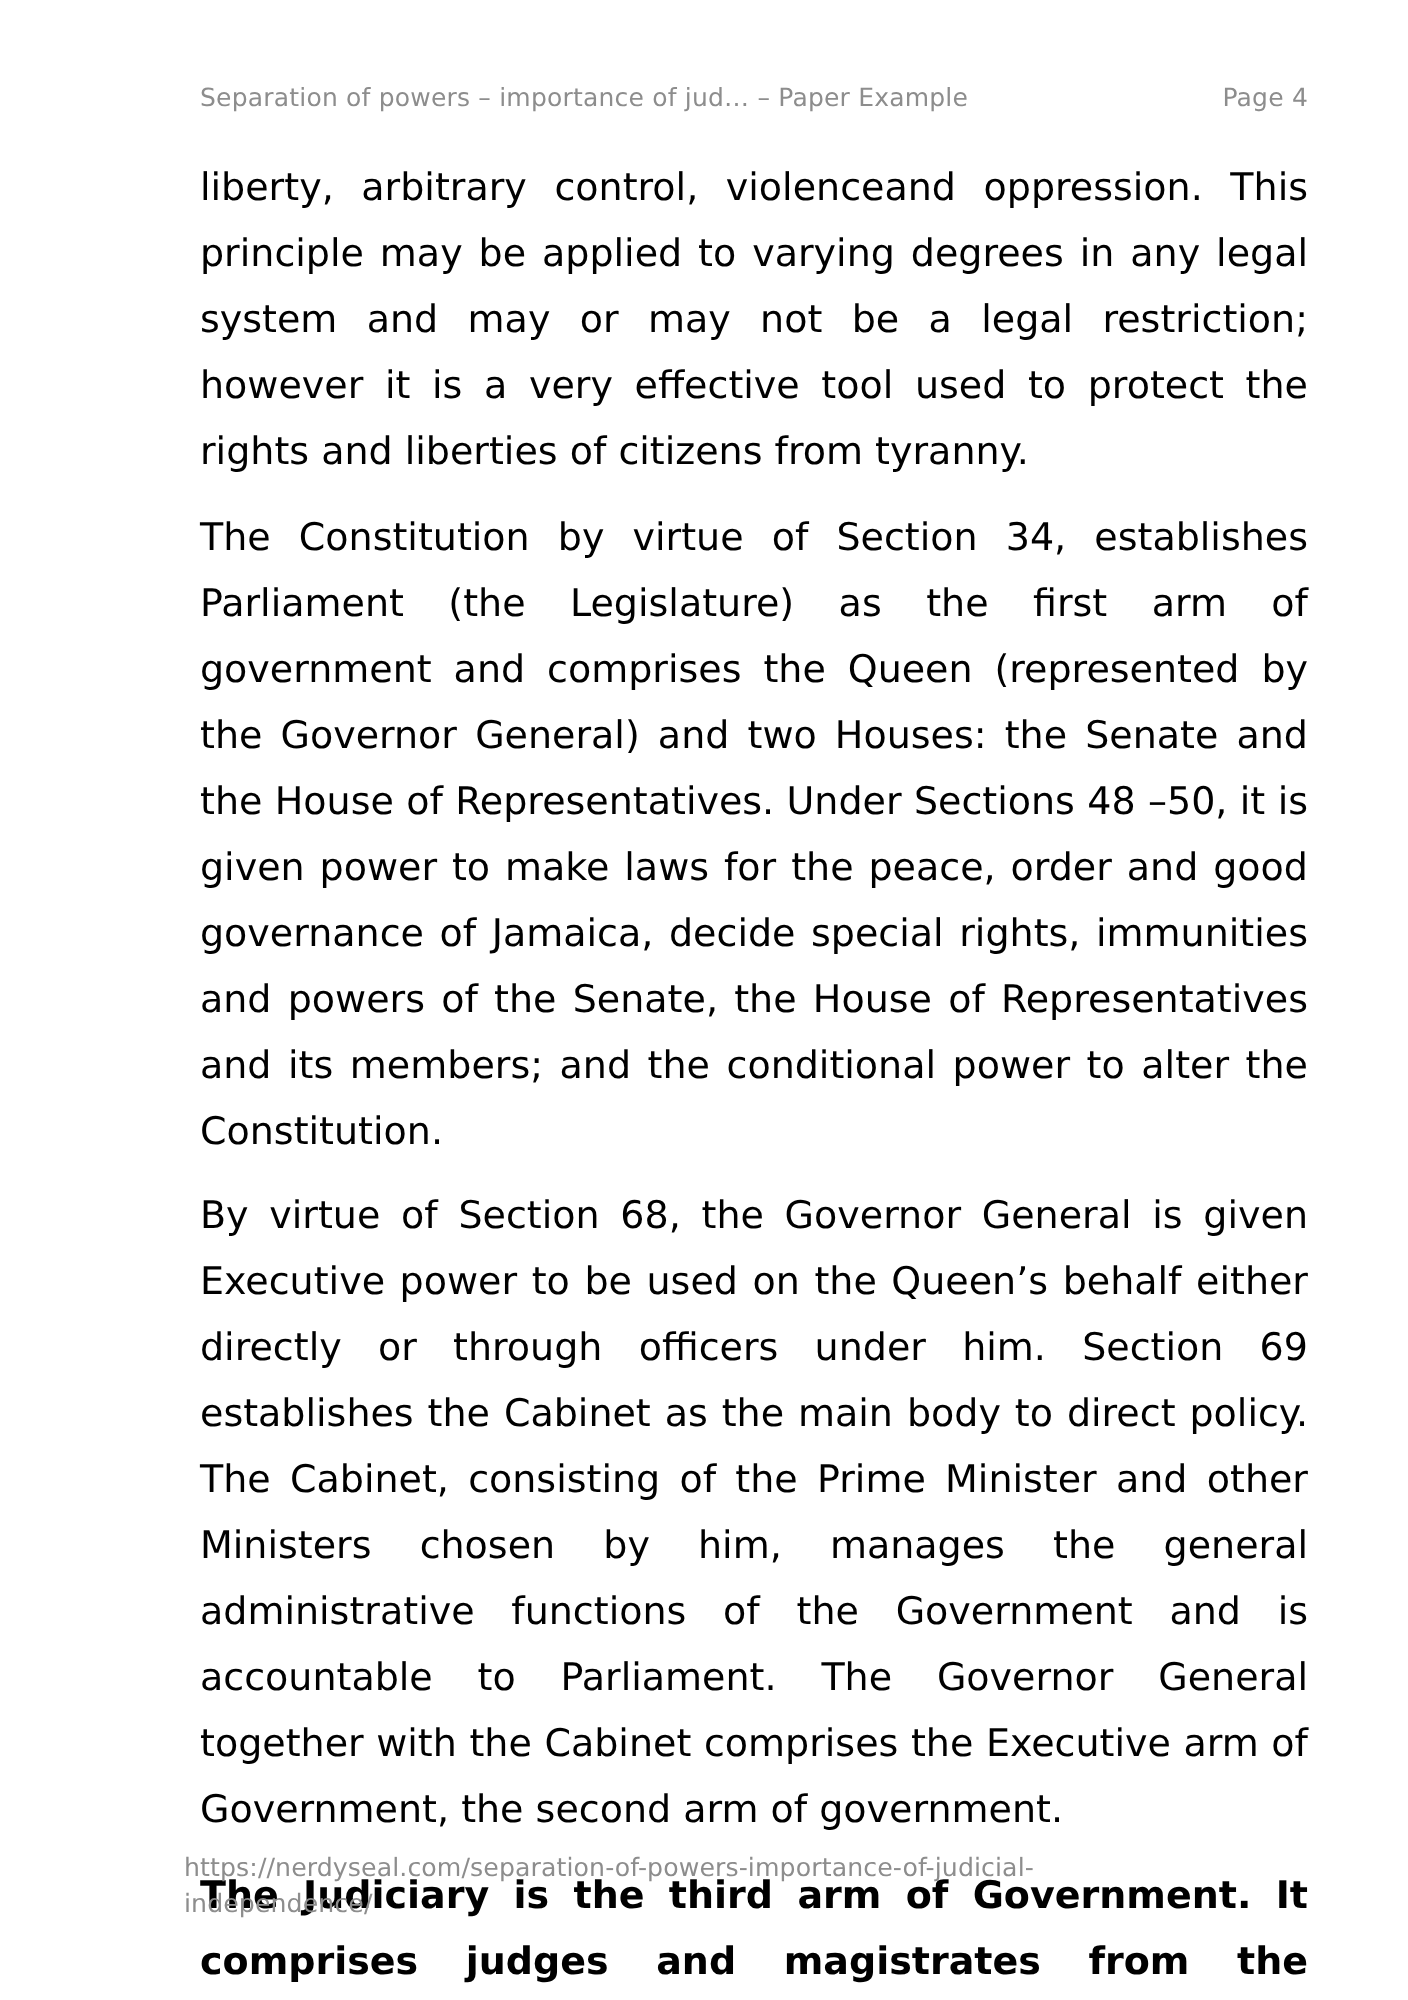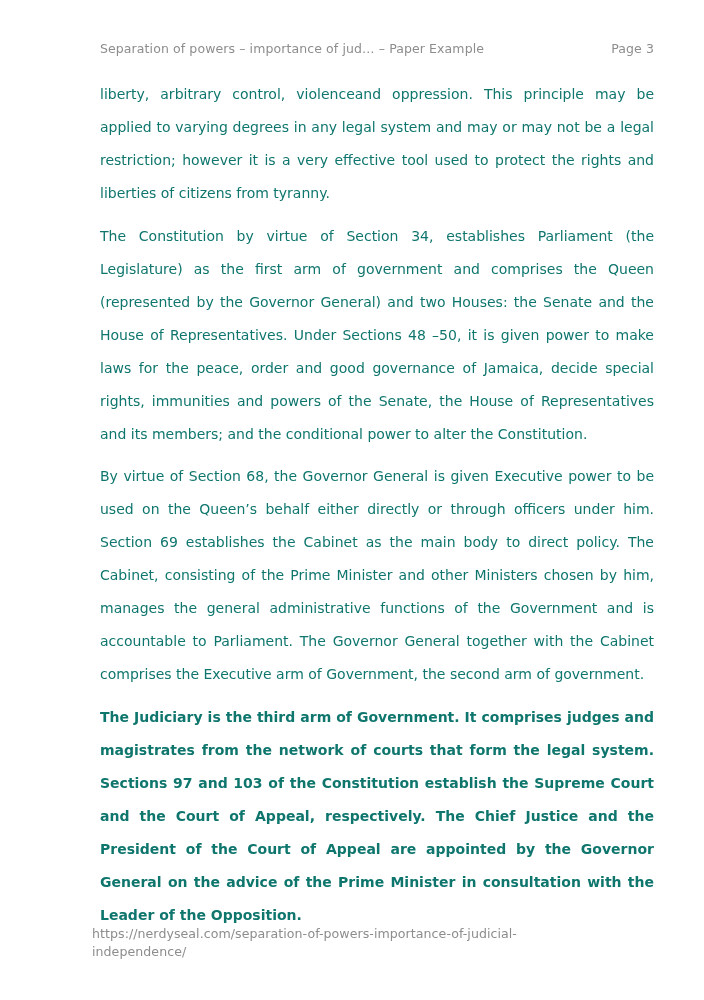--- a/index.html
+++ b/index.html
@@ -44,25 +44,25 @@
     padding-left: 12px;
   }
   .content {
     position: absolute;
     top: 78px;
     left: 100px;
     width: 554px;
   }
   p.body-paragraph {
     margin: 0 0 9.5px 0;
-    font-size: 14px;
+    font-size: 19px;
     line-height: 33px;
     text-align: justify;
     text-justify: inter-word;
-    color: #0f766e;
+    color: #000000;
     -webkit-hyphens: none;
     hyphens: none;
   }
   p.body-paragraph:last-child {
     margin-bottom: 0;
     font-weight: bold;
   }
   .source-footer {
     position: absolute;
     top: 925px;
@@ -75,21 +75,21 @@
     letter-spacing: 0.05px;
   }
 </style>
 </head>
 <body>
 
 <div class="page">
 
   <div class="running-header">
     <span class="doc-title">Separation of powers – importance of jud… – Paper Example</span>
-    <span class="page-number">Page 3</span>
+    <span class="page-number">Page 4</span>
   </div>
 
   <div class="content">
     <p class="body-paragraph">liberty, arbitrary control, violenceand oppression. This principle may be applied to varying degrees in any legal system and may or may not be a legal restriction; however it is a very effective tool used to protect the rights and liberties of citizens from tyranny.</p>
     <p class="body-paragraph">The Constitution by virtue of Section 34, establishes Parliament (the Legislature) as the first arm of government and comprises the Queen (represented by the Governor General) and two Houses: the Senate and the House of Representatives. Under Sections 48 –50, it is given power to make laws for the peace, order and good governance of Jamaica, decide special rights, immunities and powers of the Senate, the House of Representatives and its members; and the conditional power to alter the Constitution.</p>
     <p class="body-paragraph">By virtue of Section 68, the Governor General is given Executive power to be used on the Queen’s behalf either directly or through officers under him. Section 69 establishes the Cabinet as the main body to direct policy. The Cabinet, consisting of the Prime Minister and other Ministers chosen by him, manages the general administrative functions of the Government and is accountable to Parliament. The Governor General together with the Cabinet comprises the Executive arm of Government, the second arm of government.</p>
     <p class="body-paragraph">The Judiciary is the third arm of Government. It comprises judges and magistrates from the network of courts that form the legal system. Sections 97 and 103 of the Constitution establish the Supreme Court and the Court of Appeal, respectively. The Chief Justice and the President of the Court of Appeal are appointed by the Governor General on the advice of the Prime Minister in consultation with the Leader of the Opposition.</p>
   </div>
 
   <div class="source-footer">https://nerdyseal.com/separation-of-powers-importance-of-judicial-independence/</div>

